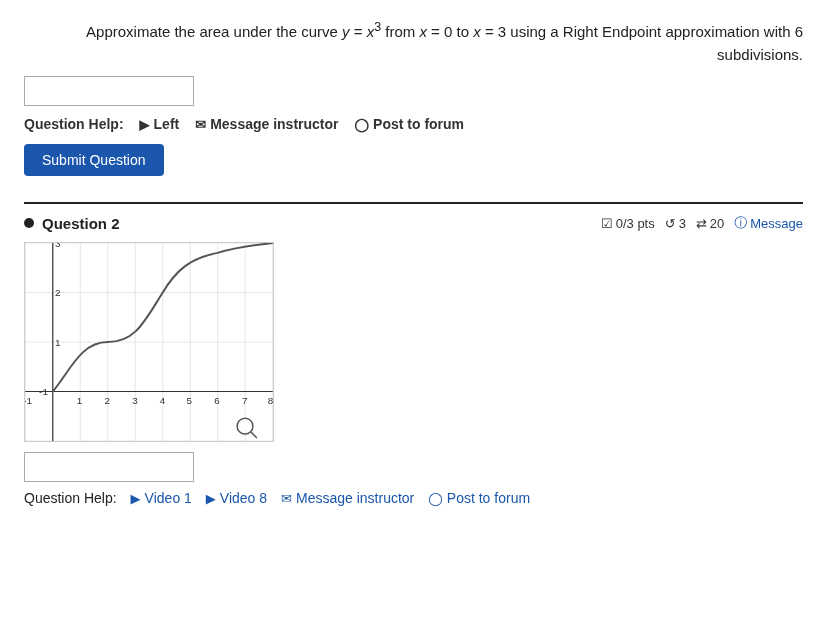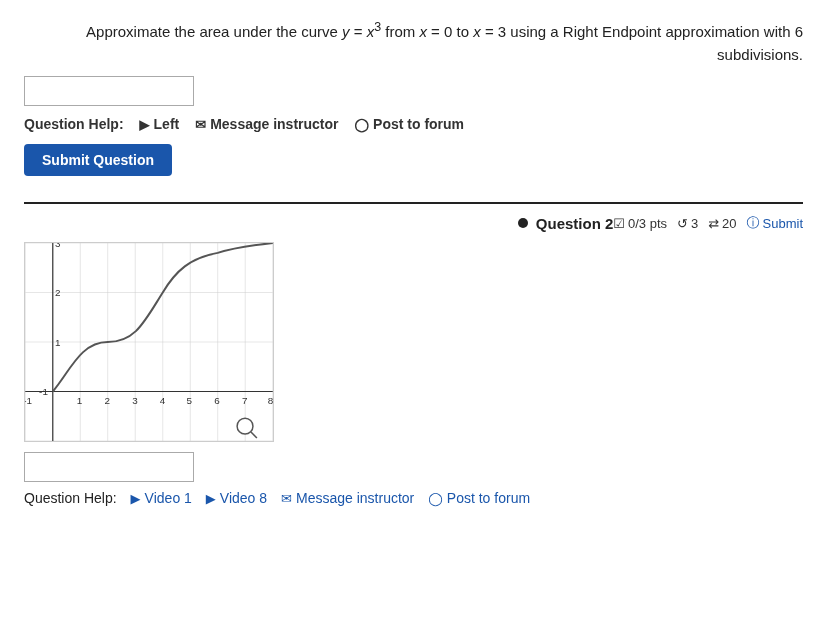--- a/index.html
+++ b/index.html
@@ -54,34 +54,34 @@
       align-items: center;
       justify-content: center;
       font-size: 13px;
     }
     .submit-btn {
       background: #1a56ab;
       color: #fff;
       border: none;
       padding: 8px 18px;
       font-size: 14px;
-      font-weight: bold;
+      font-weight: normal;
       border-radius: 4px;
       cursor: pointer;
       margin-bottom: 18px;
     }
     .divider {
       border: none;
       border-top: 2px solid #222;
       margin: 8px 0 10px 0;
     }
     .question-header {
       display: flex;
       align-items: center;
-      justify-content: flex-end;
+      justify-content: space-between;
       margin-bottom: 4px;
     }
     .question-label {
       display: flex;
       align-items: center;
       gap: 8px;
       font-size: 15px;
       font-weight: bold;
     }
     .bullet {
@@ -192,21 +192,21 @@
       <span class="meta-item">
         <span class="meta-icon">↺</span>
         <span>3</span>
       </span>
       <span class="meta-item">
         <span class="meta-icon">⇄</span>
         <span>20</span>
       </span>
       <a class="details-link">
         <span class="meta-icon">ⓘ</span>
-        <span>Submit</span>
+        <span>Message</span>
       </a>
     </div>
   </div>
 
 
   <div class="graph-container">
     <svg class="graph-svg" viewBox="0 0 250 200" xmlns="http://www.w3.org/2000/svg">
 
       <defs>
         <style>

